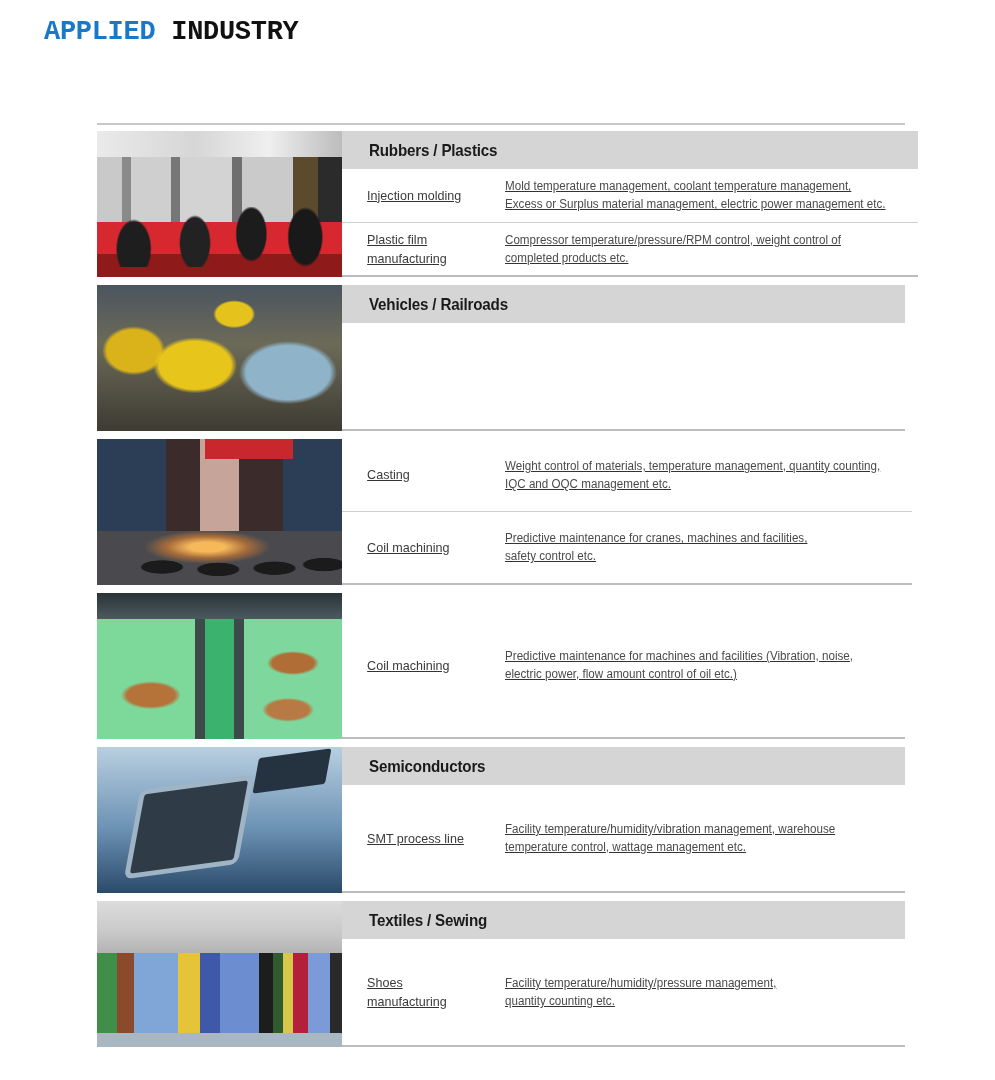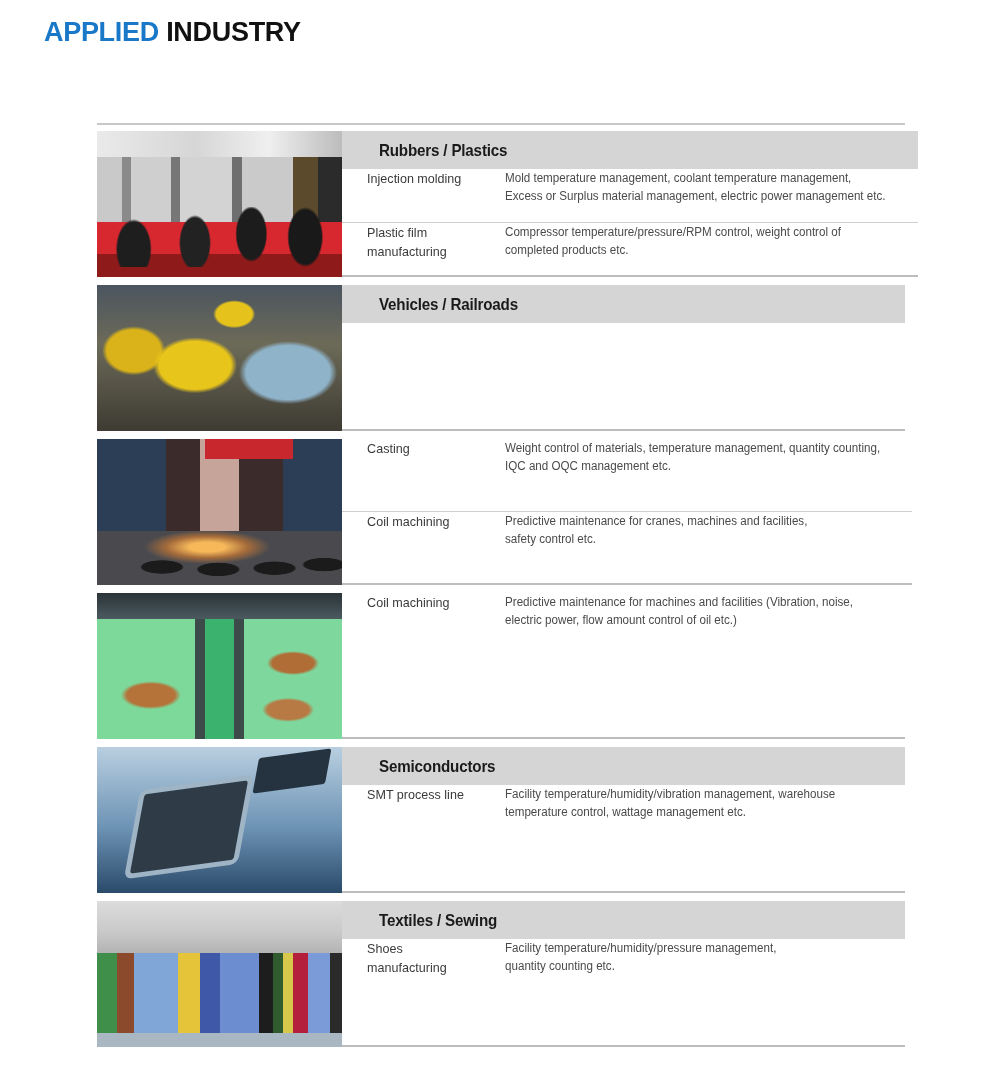--- a/index.html
+++ b/index.html
@@ -1,51 +1,52 @@
 <!DOCTYPE html>
 <html><head>
 <meta charset="utf-8">
 <style>
   * { box-sizing: border-box; margin: 0; padding: 0; }
   html, body { width: 995px; height: 1080px; background: #ffffff; overflow: hidden; }
   body { position: relative; font-family: "Liberation Sans", sans-serif; color: #333; }
 
   .page-title {
     position: absolute; left: 44px; top: 17px;
-    font-family: Liberation Sans, sans-serif;
+    font-family: Liberation Mono, monospace;
     font-size: 27px; font-weight: bold; letter-spacing: -0.3px;
     white-space: nowrap;
   }
   .page-title .accent { color: #1a78c8; }
   .page-title .rest { color: #111111; }
 
   .table { position: absolute; left: 97px; top: 123px; width: 808px; }
   .top-rule { height: 2px; background: #c8c8c8; margin-bottom: 6px; }
 
   .section { position: relative; height: 146px; margin-bottom: 8px; display: flex; }
   .section .photo {
     width: 245px; height: 146px; flex: none; position: relative; overflow: hidden;
   }
   .section .content {
     flex: 1; display: flex; flex-direction: column;
     border-bottom: 2px solid #bdbdbd;
   }
   .section .band {
     height: 38px; background: #d5d5d5; flex: none;
-    display: flex; align-items: center; padding-left: 37px;
+    display: flex; align-items: center; padding-left: 27px;
   }
   .section .band span {
     font-family: "Liberation Sans", sans-serif; font-weight: bold;
     font-size: 16.5px; color: #1a1a1a; transform: scaleX(0.92); transform-origin: left center;
     display: inline-block; letter-spacing: -0.2px;
   }
   .rows { flex: 1; display: flex; flex-direction: column; }
   .row {
-    flex: 1; display: flex; align-items: flex-start;
+    flex: 1; display: flex; align-items: center;
     border-top: 1.5px solid #cfcfcf;
+    text-decoration: underline;
   }
   .rows .row:first-child { border-top: none; }
   .row .label {
     width: 163px; padding-left: 27px; flex: none;
     font-size: 13.5px; line-height: 19px; color: #3a3a3a;
     transform: scaleX(0.93); transform-origin: left center;
   }
   .row .label.small { font-size: 12px; line-height: 17px; }
   .row .desc {
     flex: 1; font-size: 12.5px; line-height: 18px; color: #4a4a4a;

